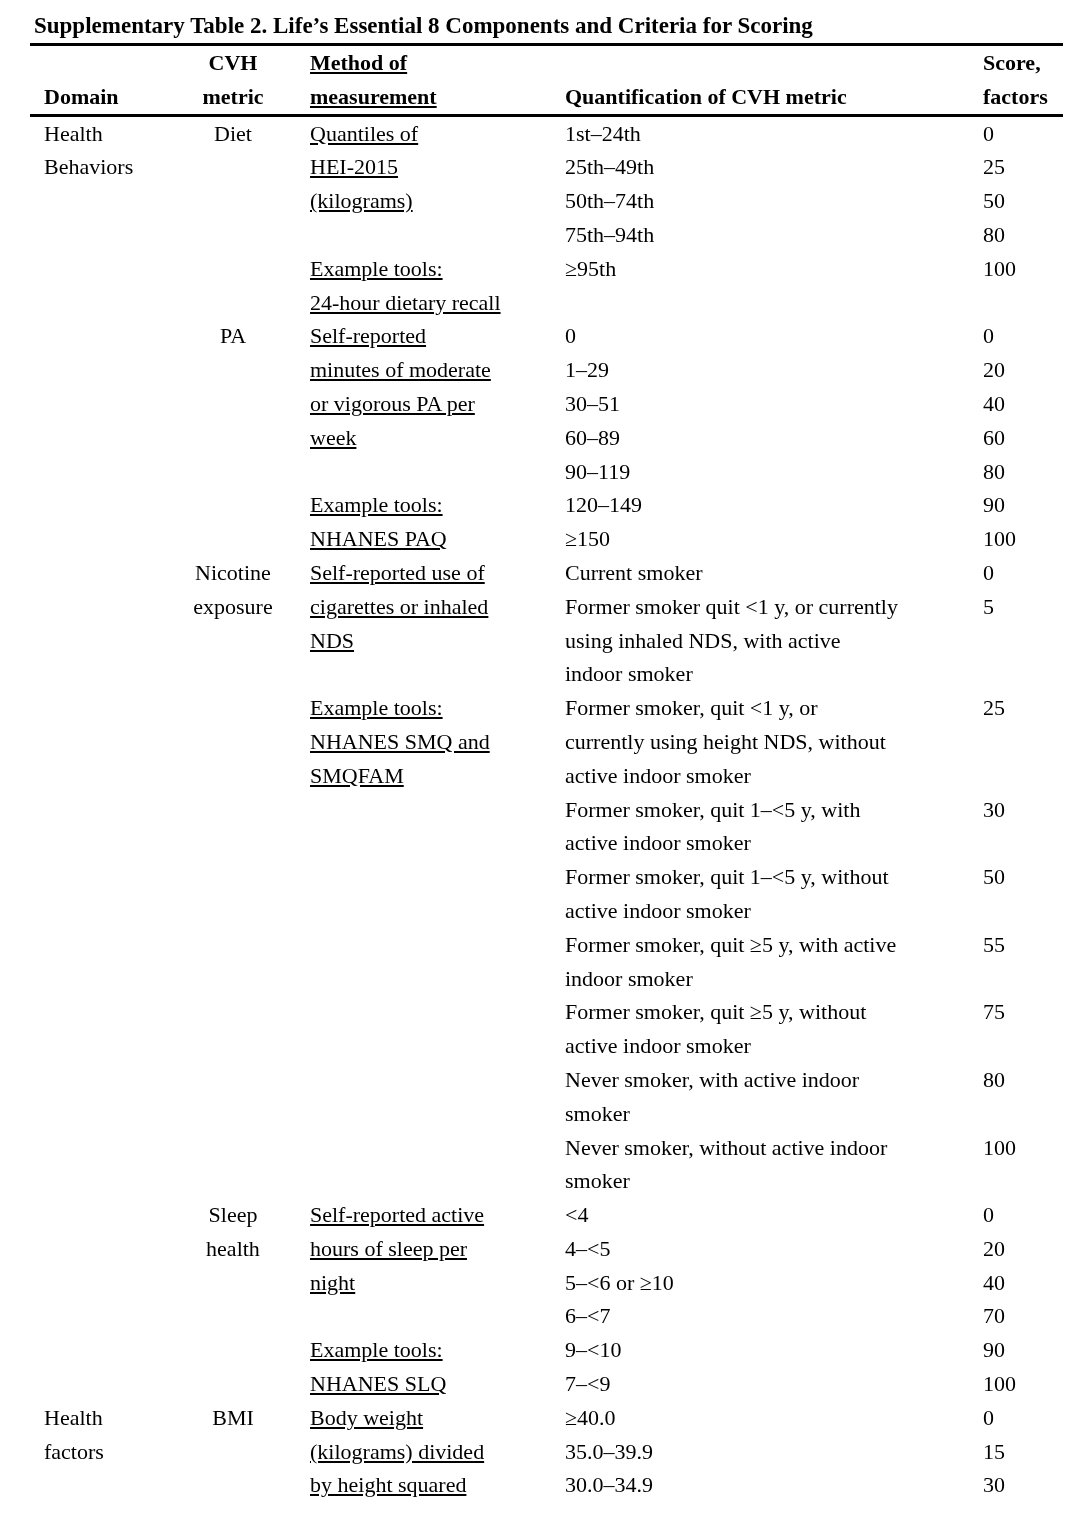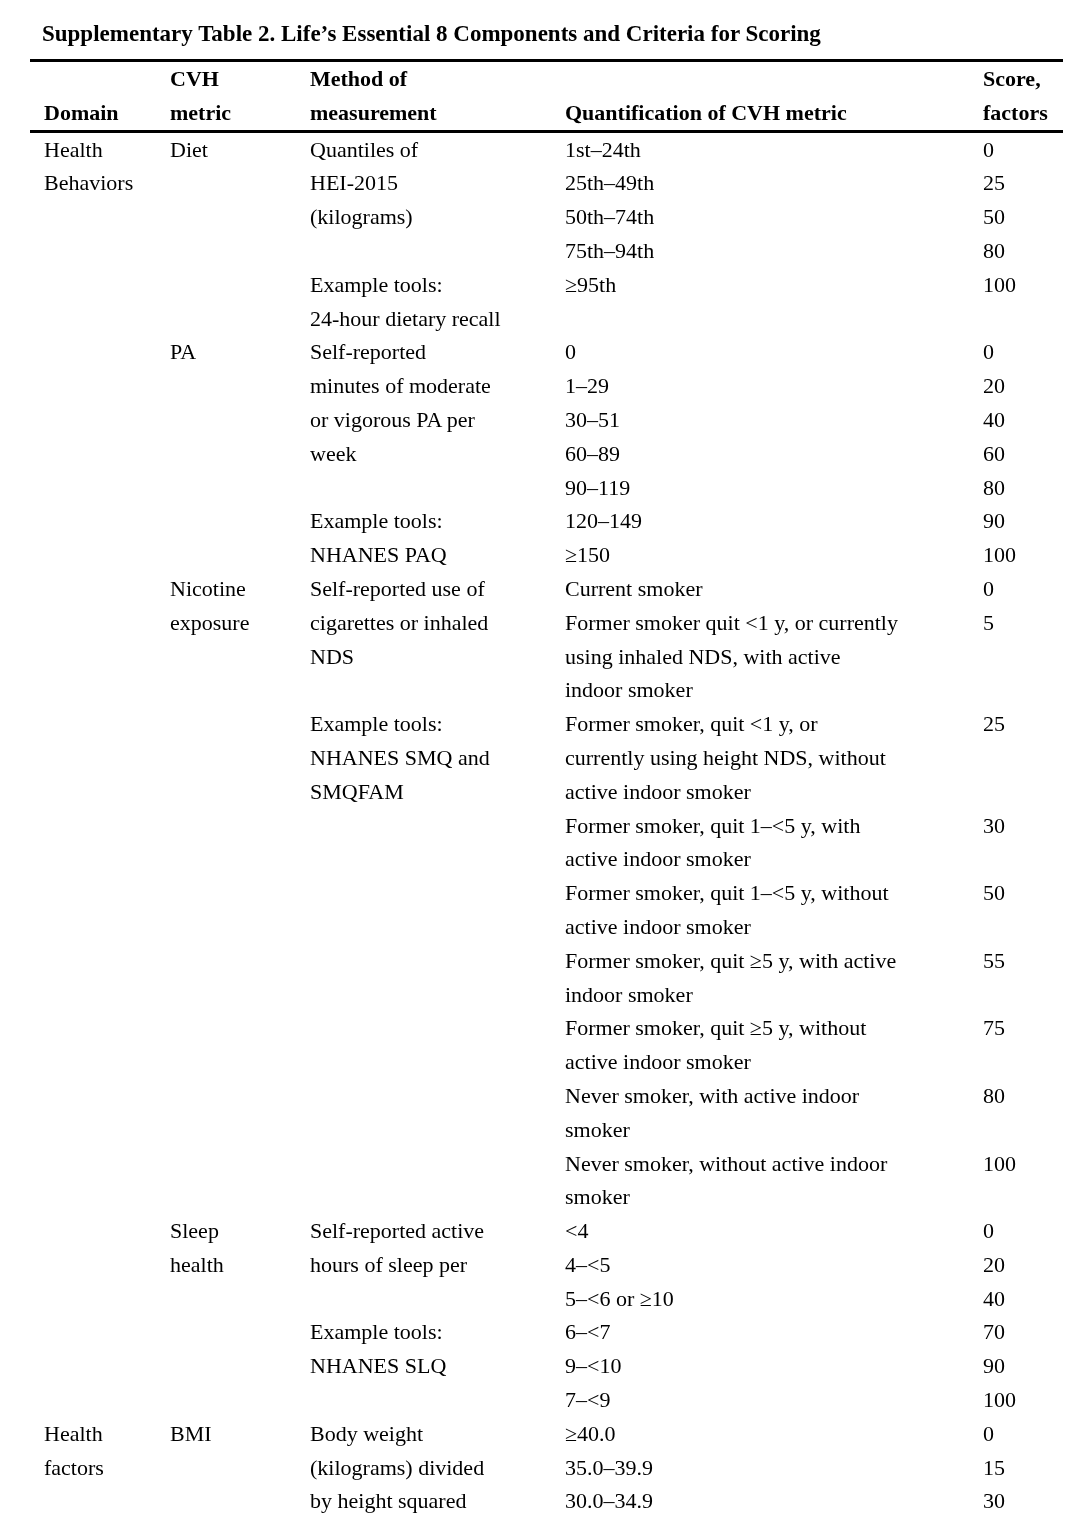--- a/index.html
+++ b/index.html
@@ -17,39 +17,39 @@
     font-family: "Liberation Serif", "DejaVu Serif", serif;
   }
   .page {
     position: relative;
     width: 1080px;
     height: 1524px;
     background: var(--paper);
     overflow: hidden;
   }
   .title {
-    margin: 8px;
+    margin: 0;
     padding: 8px 0 0 34px;
     font-size: 23px;
     font-weight: bold;
     line-height: 35px;
     white-space: nowrap;
   }
   .le8-table {
     margin-left: 30px;
     width: 1033px;
     border-top: 3px solid var(--ink);
   }
   .row { display: flex; align-items: stretch; }
   .header-row { border-bottom: 3px solid var(--ink); }
   .header-row .line { font-weight: bold; }
   .cell { flex: 0 0 auto; }
   .col-domain { width: 126px; padding-left: 14px; }
-  .col-metric { width: 140px; padding-left: 14px; }
-  .col-method { width: 255px; padding-left: 14px; }
+  .col-metric { width: 140px; padding-left: 14px; text-align: center; }
+  .col-method { width: 255px; padding-left: 14px; text-decoration: underline; }
   .col-quant  { width: 418px; padding-left: 14px; }
   .col-score  { width: 94px;  padding-left: 14px; }
   .line {
     height: var(--lh);
     line-height: var(--lh);
     font-size: var(--fs);
     white-space: nowrap;
   }
 </style>
 </head>
@@ -207,20 +207,21 @@
         </div>
         <div class="row body-row">
           <div class="cell col-domain"></div>
           <div class="cell col-metric">
             <div class="line">Sleep</div>
             <div class="line">health</div>
           </div>
           <div class="cell col-method">
             <div class="line">Self-reported active</div>
             <div class="line">hours of sleep per</div>
+            <div class="line">night</div>
             <div class="line"></div>
             <div class="line">Example tools:</div>
             <div class="line">NHANES SLQ</div>
           </div>
           <div class="cell col-quant">
             <div class="line">&lt;4</div>
             <div class="line">4–&lt;5</div>
             <div class="line">5–&lt;6 or ≥10</div>
             <div class="line">6–&lt;7</div>
             <div class="line">9–&lt;10</div>

